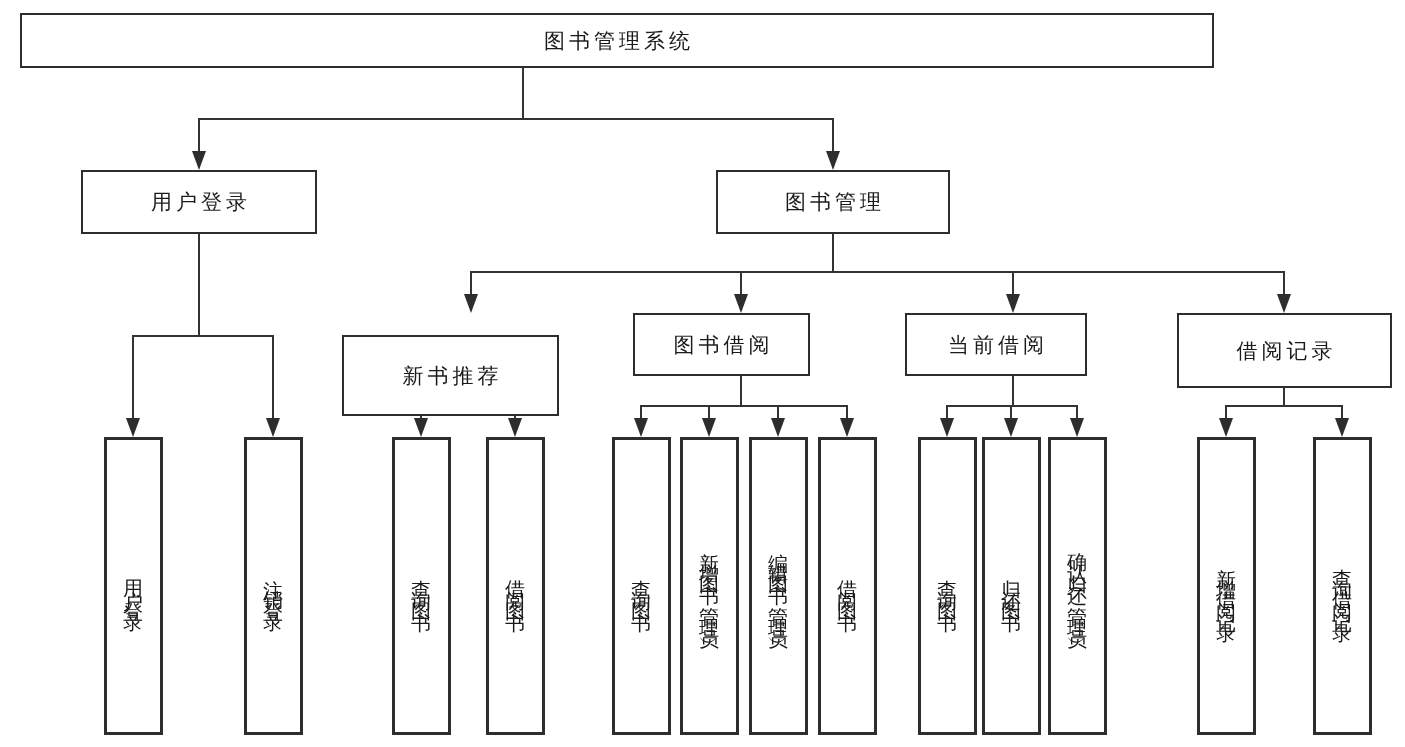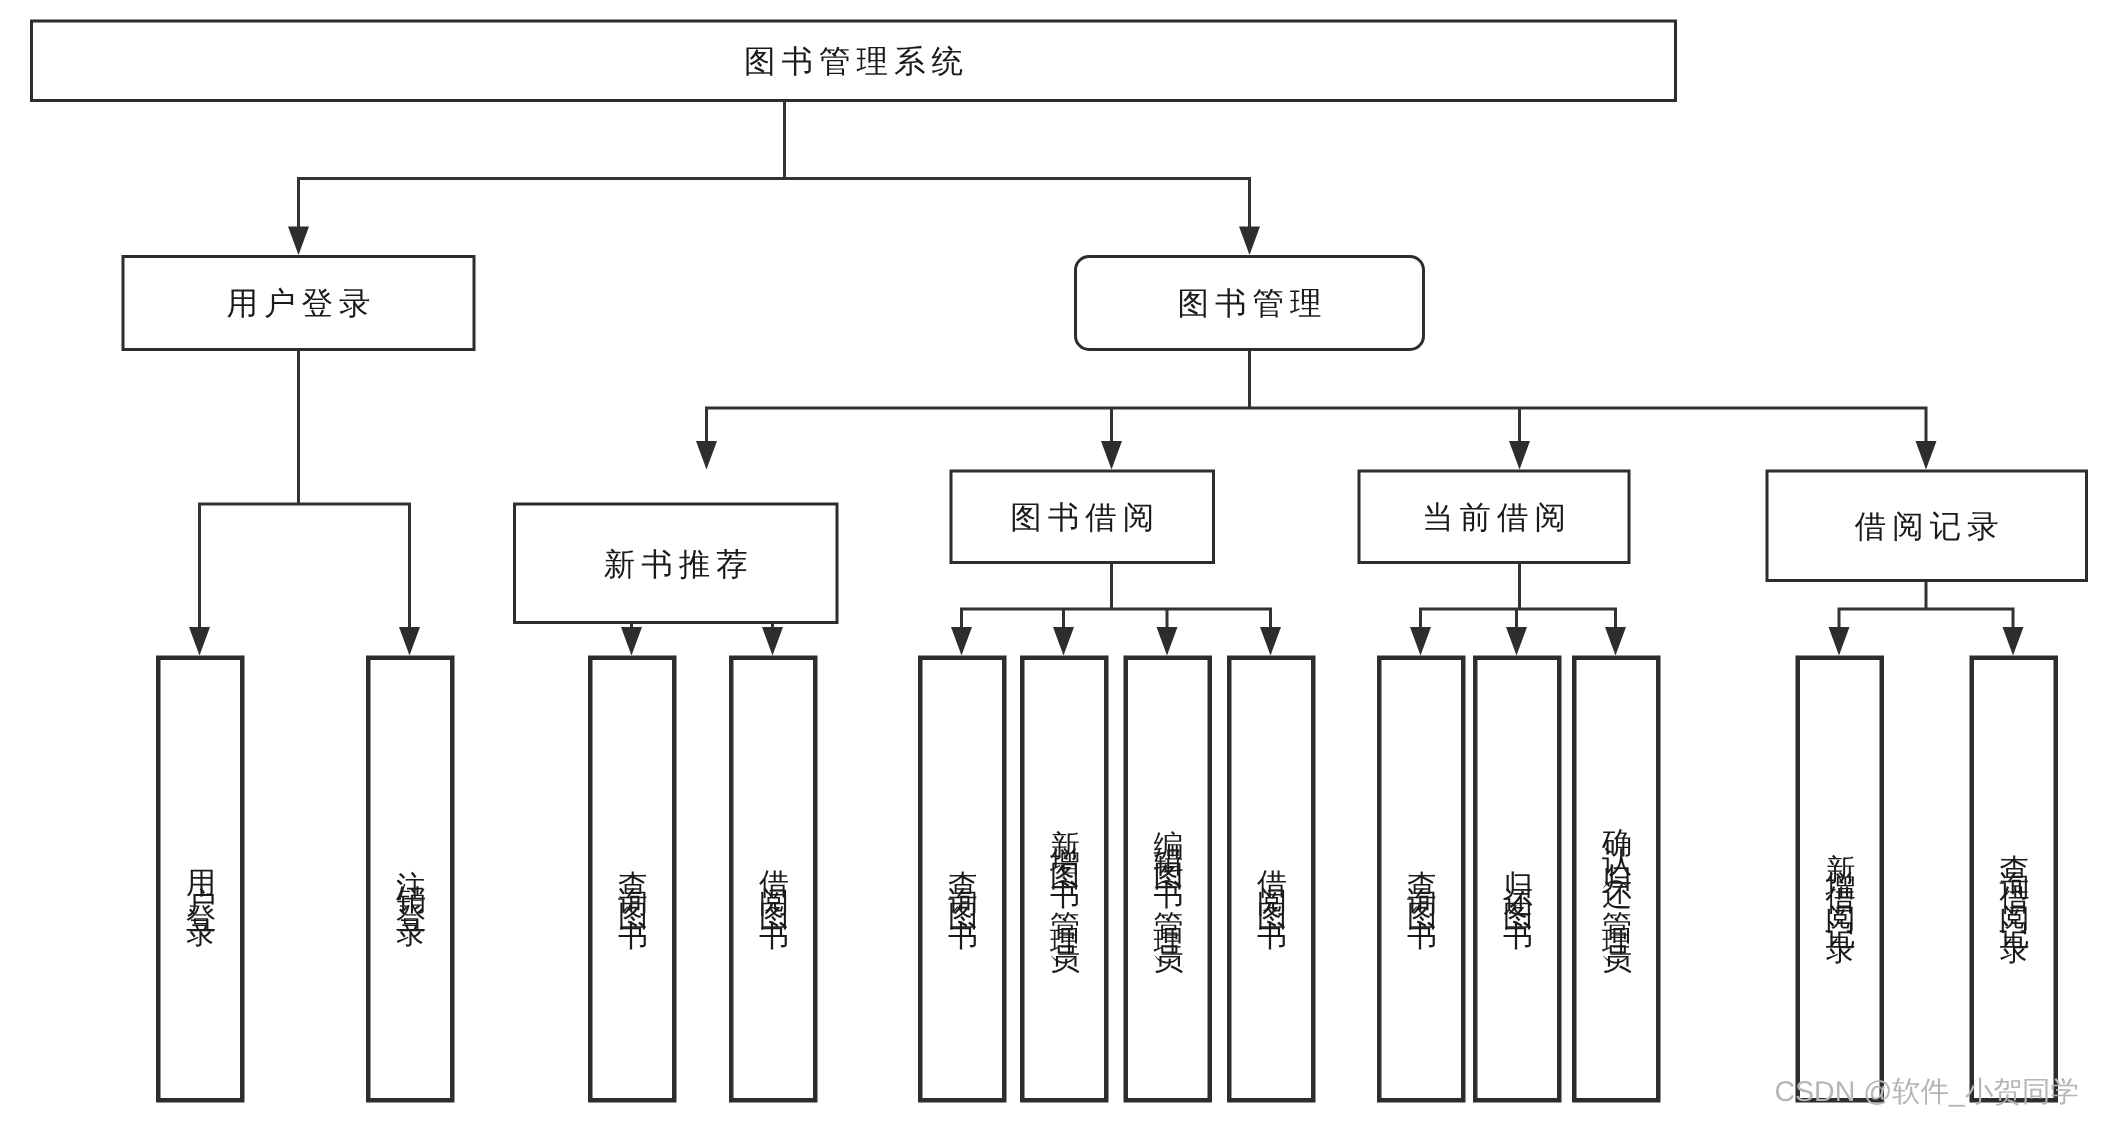--- a/index.html
+++ b/index.html
@@ -14,23 +14,23 @@
     position:absolute; box-sizing:border-box; background:#ffffff;
     border:2px solid #2d2d2d; display:flex; align-items:center; justify-content:center;
   }
   .hbox span { font-size:21px; letter-spacing:4px; text-indent:4px; white-space:nowrap; }
   .leaf { border-width:3px; }
   .leaf .vtext {
     writing-mode:vertical-rl; text-orientation:mixed;
     font-size:20px; letter-spacing:11px; line-height:1;
   }
   
-  .n-root   { left:20px;   top:13px;  width:1098px; height:55px; }
+  .n-root   { left:20px;   top:13px;  width:1194px; height:55px; }
   .n-l2-0   { left:81px;   top:170px; width:236px;  height:64px; }
-  .n-l2-1   { left:716px;  top:170px; width:234px;  height:64px;border-radius:10px; }
+  .n-l2-1   { left:716px;  top:170px; width:234px;  height:64px; }
   .n-l3-0   { left:342px;  top:313px; width:217px;  height:81px;margin-top:22px; }
   .n-l3-1   { left:633px;  top:313px; width:177px;  height:63px; }
   .n-l3-2   { left:905px;  top:313px; width:182px;  height:63px; }
   .n-l3-3   { left:1177px; top:313px; width:215px;  height:75px; }
   .n-leaf-0  { left:104px;  top:437px; width:59px; height:298px; }
   .n-leaf-1  { left:244px;  top:437px; width:59px; height:298px; }
   .n-leaf-2  { left:392px;  top:437px; width:59px; height:298px; }
   .n-leaf-3  { left:486px;  top:437px; width:59px; height:298px; }
   .n-leaf-4  { left:612px;  top:437px; width:59px; height:298px; }
   .n-leaf-5  { left:680px;  top:437px; width:59px; height:298px; }
@@ -151,15 +151,14 @@
   <div class="box leaf n-leaf-10">
     <span class="vtext">确认归还（管理员）</span>
   </div>
   <div class="box leaf n-leaf-11">
     <span class="vtext">新增借阅记录</span>
   </div>
   <div class="box leaf n-leaf-12">
     <span class="vtext">查询借阅记录</span>
   </div>
 
-  <div class="watermark">CSDN @软件_小贺同学</div>
 
 </div>
 
 </body></html>

